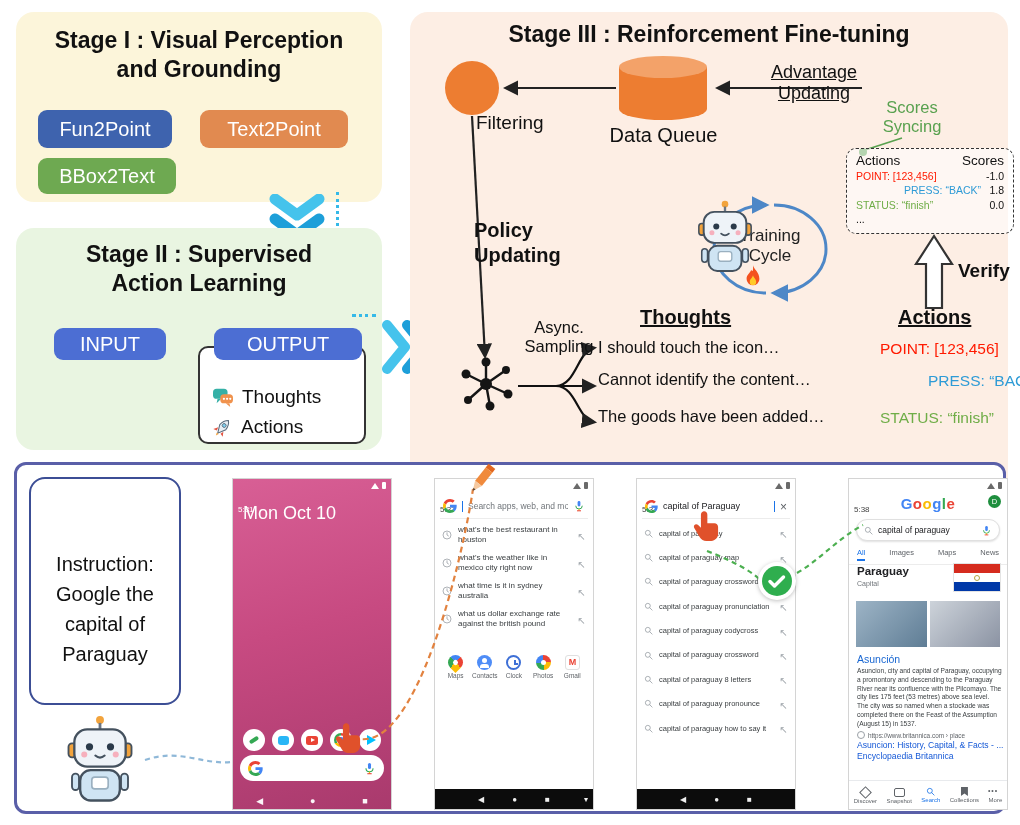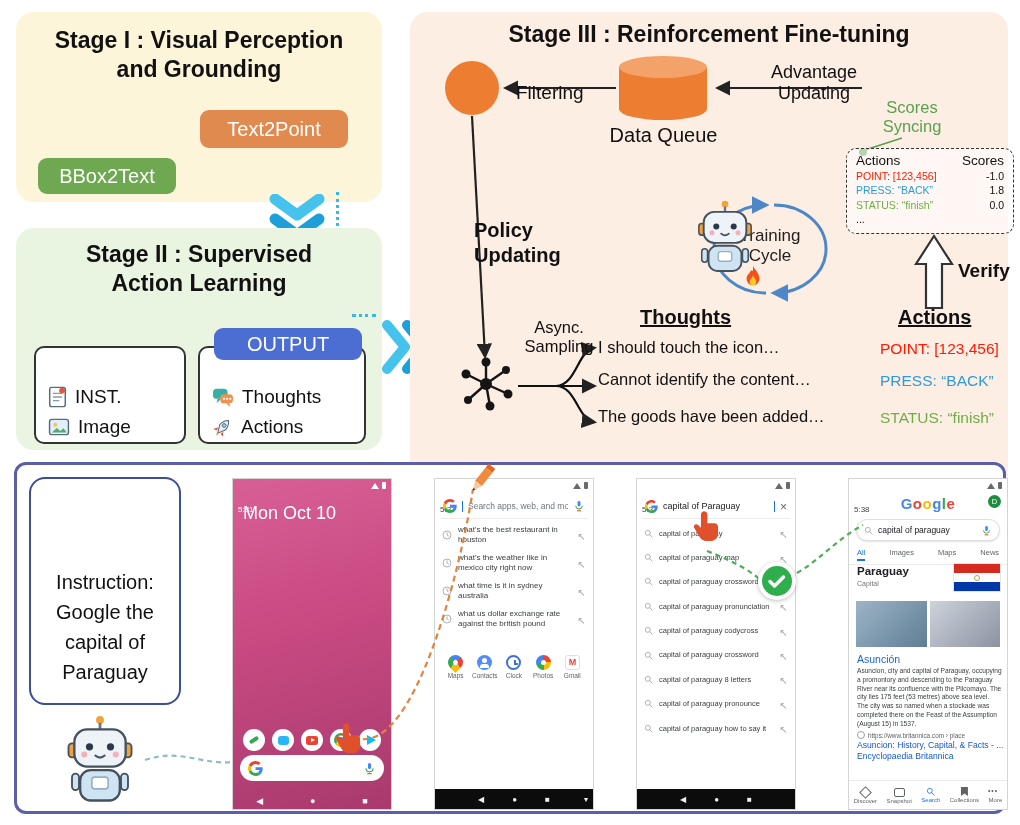--- a/index.html
+++ b/index.html
@@ -31,42 +31,42 @@
   #out-pill{left:198px;top:100px;width:148px;height:32px;}
   .io-item{display:flex;align-items:center;gap:8px;font-size:19px;}
   .io-item svg{flex:none;}
 
   .dotv{border-left:3px dotted #35b9e8;width:0;}
   .doth{border-top:3px dotted #35b9e8;height:0;}
 
   
   #s3-circle{left:35px;top:49px;width:54px;height:54px;border-radius:50%;background:#ED7D31;}
   .s3lbl{font-size:18px;line-height:1.18;}
-  #lbl-filtering{left:66px;top:70px;font-size:19px;margin-left:40px;}
-  #lbl-advantage{left:344px;top:50px;width:120px;}
+  #lbl-filtering{left:66px;top:100px;font-size:19px;}
+  #lbl-advantage{left:344px;top:50px;width:120px;text-decoration:underline;}
   #lbl-dataqueue{left:186px;top:112px;width:135px;font-size:20px;}
   #lbl-policy{left:64px;top:206px;width:100px;font-weight:bold;font-size:20px;line-height:1.25;}
   #lbl-training{left:316px;top:214px;width:88px;font-size:17px;color:#222;}
   #lbl-sync{left:452px;top:86px;width:100px;font-size:16.5px;color:#59a14f;}
   #lbl-verify{left:548px;top:248px;font-weight:bold;font-size:19px;}
   #lbl-async{left:108px;top:306px;width:82px;font-size:16.5px;}
   #score-box{left:436px;top:136px;width:168px;height:86px;border:1.6px dashed #333;border-radius:10px;
              background:rgba(255,255,255,.55);padding:4px 9px;box-sizing:border-box;}
   .score-hd{display:flex;justify-content:space-between;font-size:13.5px;margin-bottom:1px;}
   .score-row{display:flex;justify-content:space-between;font-size:10.5px;line-height:1.38;}
-  .sc-red{color:#ff1a00;} .sc-blue{color:#2e9bd6;} .sc-green{color:#6fad47;}
+  .sc-red{color:#ff1a00;} .sc-blue{color:#2e9bd6;margin-left:48px;} .sc-green{color:#6fad47;}
   #th-hd{left:230px;top:294px;font-size:20px;font-weight:bold;text-decoration:underline;}
   #ac-hd{left:488px;top:294px;font-size:20px;font-weight:bold;text-decoration:underline;}
   .th-item{left:188px;width:288px;font-size:16.5px;}
   .ac-item{left:470px;width:130px;font-size:15.5px;}
 
   
   #panel{left:14px;top:462px;width:992px;height:352px;background:#fff;border:3px solid #5a5fa8;border-radius:12px;box-sizing:border-box;}
   #instr-box{left:12px;top:12px;width:152px;height:228px;border:2.5px solid #3c4e95;border-radius:16px;
-             box-sizing:border-box;font-size:20px;line-height:1.5;white-space:pre-line;padding-top:88px;}
+             box-sizing:border-box;font-size:20px;line-height:1.5;white-space:pre-line;padding-top:70px;}
   .phone{top:14px;width:158px;height:330px;background:#fff;box-shadow:0 0 0 1px #d4d4d4;overflow:hidden;z-index:1;}
   #phone1{left:216px;background:linear-gradient(165deg,#d85f95 0%,#c74a81 45%,#a93a6d 100%);}
   #phone2{left:418px;} #phone3{left:620px;} #phone4{left:832px;}
 
   .wstatus{left:0;top:0;right:0;height:13px;display:flex;justify-content:space-between;align-items:center;padding:0 5px;font-size:8px;}
   .wstatus .t{color:#444;margin-top:48px;} #phone1 .wstatus .t{color:#fff;}
   .sic{display:inline-block;}
   .sic-wifi{width:0;height:0;border-left:4px solid transparent;border-right:4px solid transparent;border-bottom:6px solid #6a6a6a;}
   .sic-bat{width:4px;height:7px;background:#6a6a6a;border-radius:1px;}
   #phone1 .sic-wifi{border-bottom-color:#fff;} #phone1 .sic-bat{background:#fff;}
@@ -262,60 +262,48 @@
         <path d="M18.6 32.8l1.4 3.2 1.4-3.2z" fill="#5a4636"></path>
       </g>
     </symbol>
   </defs>
 </svg>
 
 <div id="fig">
 
   <div id="stage1" class="abs stage">
     <div class="abs stage-title ctr">Stage I : Visual Perception and Grounding</div>
+    <div id="chip-fun" class="abs chip">Fun2Point</div>
     <div id="chip-text" class="abs chip">Text2Point</div>
     <div id="chip-bbox" class="abs chip">BBox2Text</div>
   </div>
 
   <svg class="abs" style="left:266px;top:194px" width="62" height="50">
     <path d="M9 5 L31 21 L53 5" fill="none" stroke="#45c3ec" stroke-width="11" stroke-linecap="round" stroke-linejoin="round"></path>
     <path d="M9 25 L31 41 L53 25" fill="none" stroke="#1d9fd9" stroke-width="11" stroke-linecap="round" stroke-linejoin="round"></path>
   </svg>
   <div class="abs dotv" style="left:336px;top:192px;height:52px"></div>
 
   <div id="stage2" class="abs stage">
     <div class="abs stage-title ctr">Stage II : Supervised Action Learning</div>
-    <div id="in-box" class="abs io-box">
-      <div class="io-item" style="margin:38px 0 0 12px">
-        <svg width="19" height="22">
-            <use href="#idoc"></use>
-          </svg>
-        <span>INST.</span>
-      </div>
-      <div class="io-item" style="margin:8px 0 0 12px">
-        <svg width="22" height="18">
-            <use href="#iimg"></use>
-          </svg>
-        <span>Image</span>
-      </div>
-    </div>
     <div id="out-box" class="abs io-box">
       <div class="io-item" style="margin:38px 0 0 12px">
         <svg width="22" height="20">
             <use href="#ichat"></use>
           </svg>
         <span>Thoughts</span>
       </div>
       <div class="io-item" style="margin:8px 0 0 12px">
         <svg width="21" height="21">
             <use href="#irocket"></use>
           </svg>
         <span>Actions</span>
       </div>
     </div>
+    <div id="in-pill" class="abs io-pill">INPUT</div>
     <div id="out-pill" class="abs io-pill">OUTPUT</div>
   </div>
 
   <svg class="abs" style="left:380px;top:318px" width="52" height="58">
     <path d="M7 7 L25 29 L7 51" fill="none" stroke="#45c3ec" stroke-width="10" stroke-linecap="round" stroke-linejoin="round"></path>
     <path d="M27 7 L45 29 L27 51" fill="none" stroke="#1d9fd9" stroke-width="10" stroke-linecap="round" stroke-linejoin="round"></path>
   </svg>
   <div class="abs doth" style="left:352px;top:314px;width:24px"></div>
   <div class="abs doth" style="left:430px;top:376px;width:24px"></div>
 

